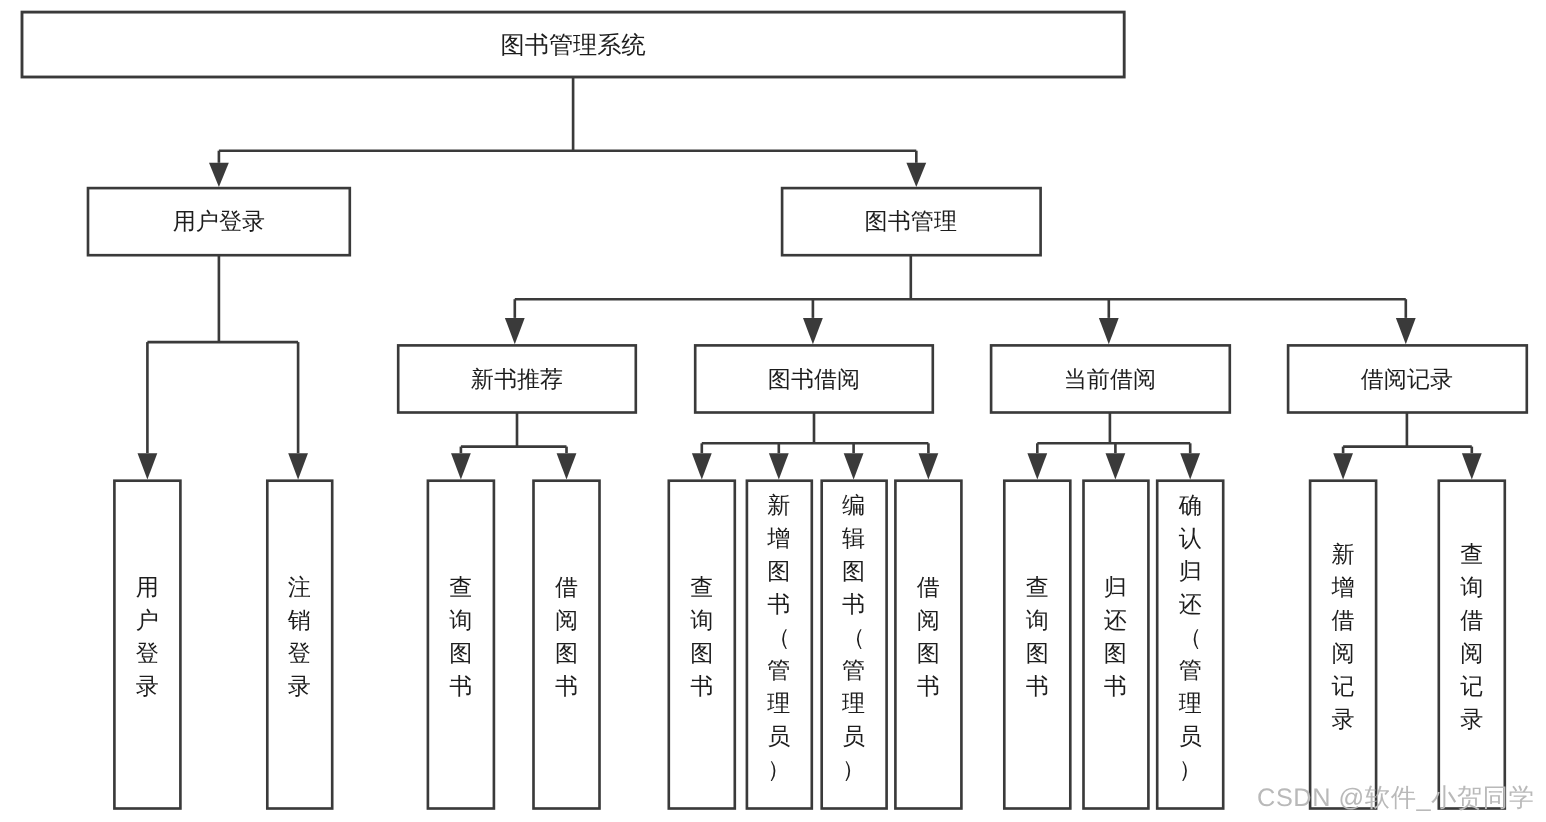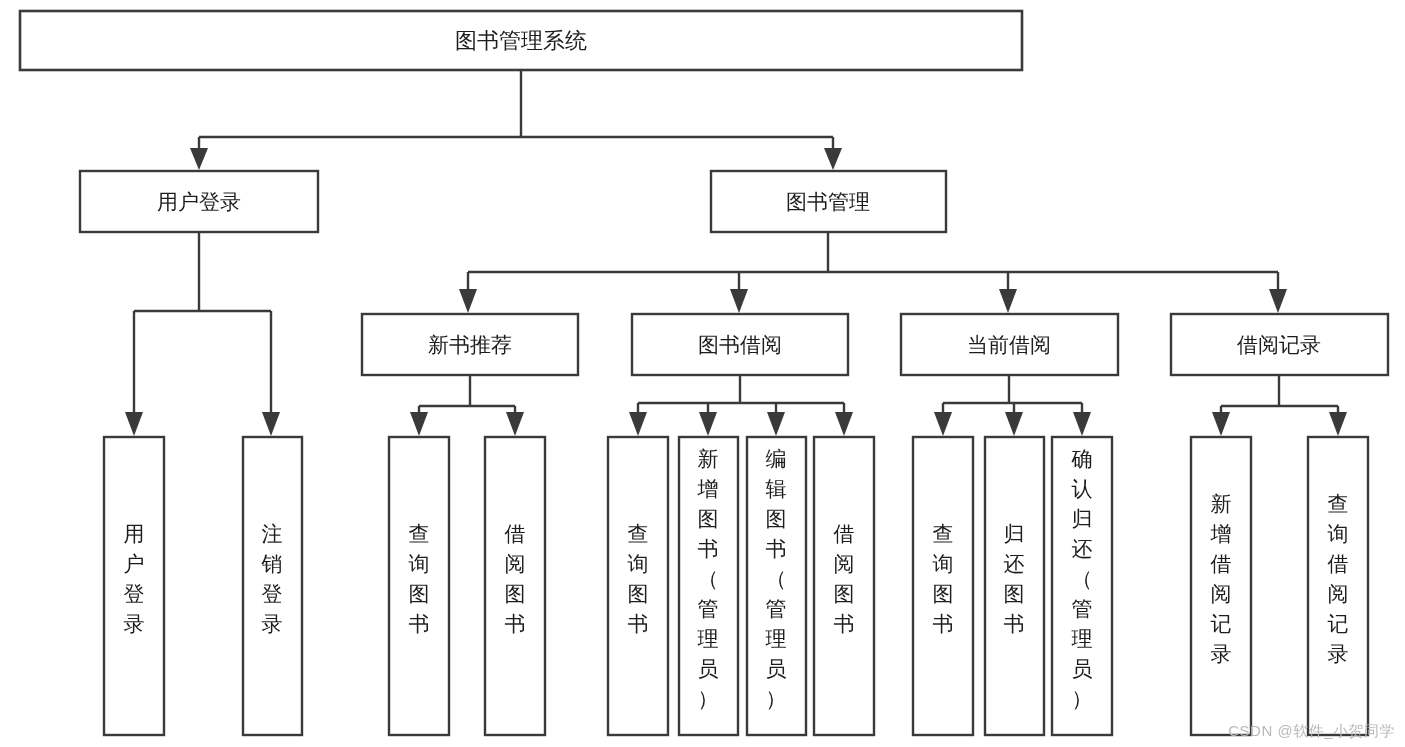--- a/index.html
+++ b/index.html
@@ -56,21 +56,21 @@
     font-family: "Liberation Sans", "DejaVu Sans", sans-serif;
     font-size: 21px;
     fill: #1d1d1d;
     text-anchor: middle;
   }
   .watermark {
     position: absolute;
     right: 10px;
     bottom: 6px;
     font-family: "Liberation Sans", "DejaVu Sans", sans-serif;
-    font-size: 15px;
+    font-size: 23px;
     color: #b9b9b9;
     white-space: nowrap;
     letter-spacing: 0.5px;
     pointer-events: none;
     margin-top: 32px;
   }
 </style>
 </head>
 <body>
 

